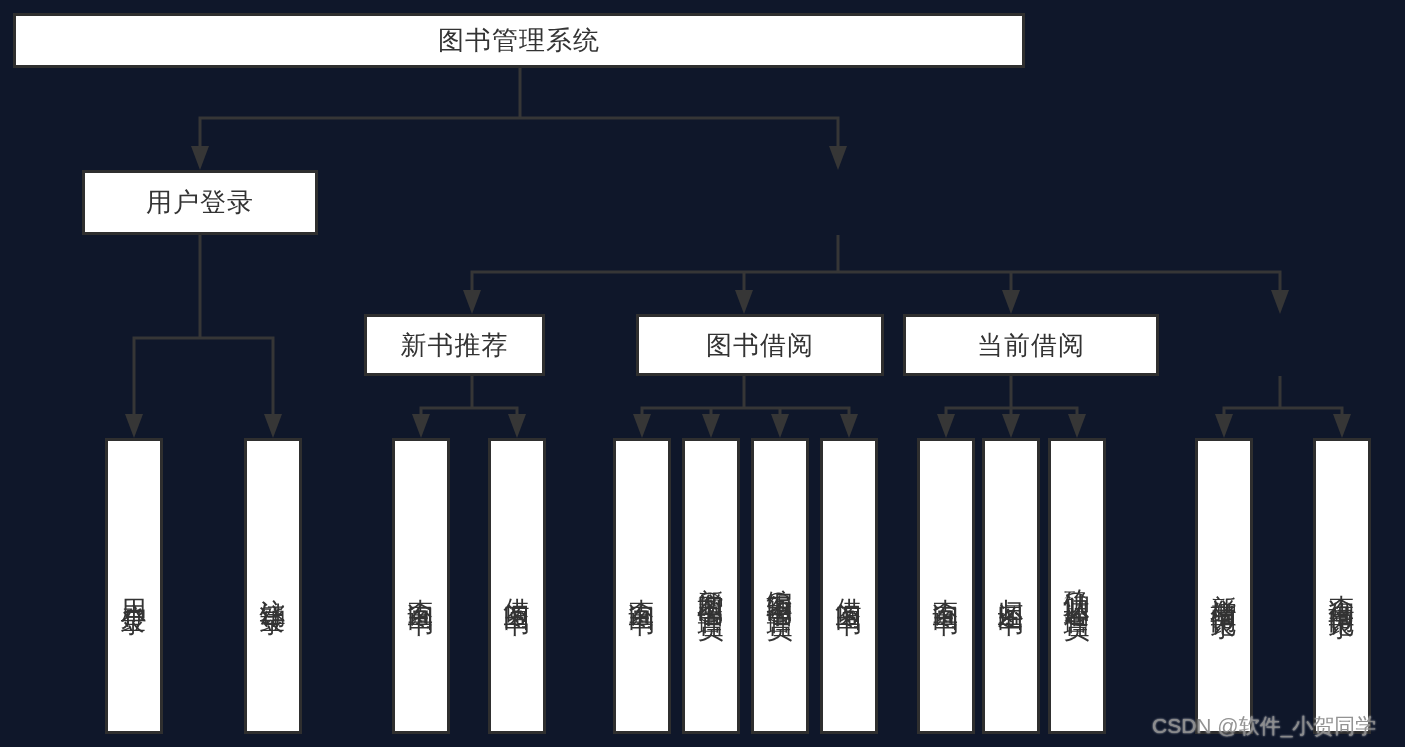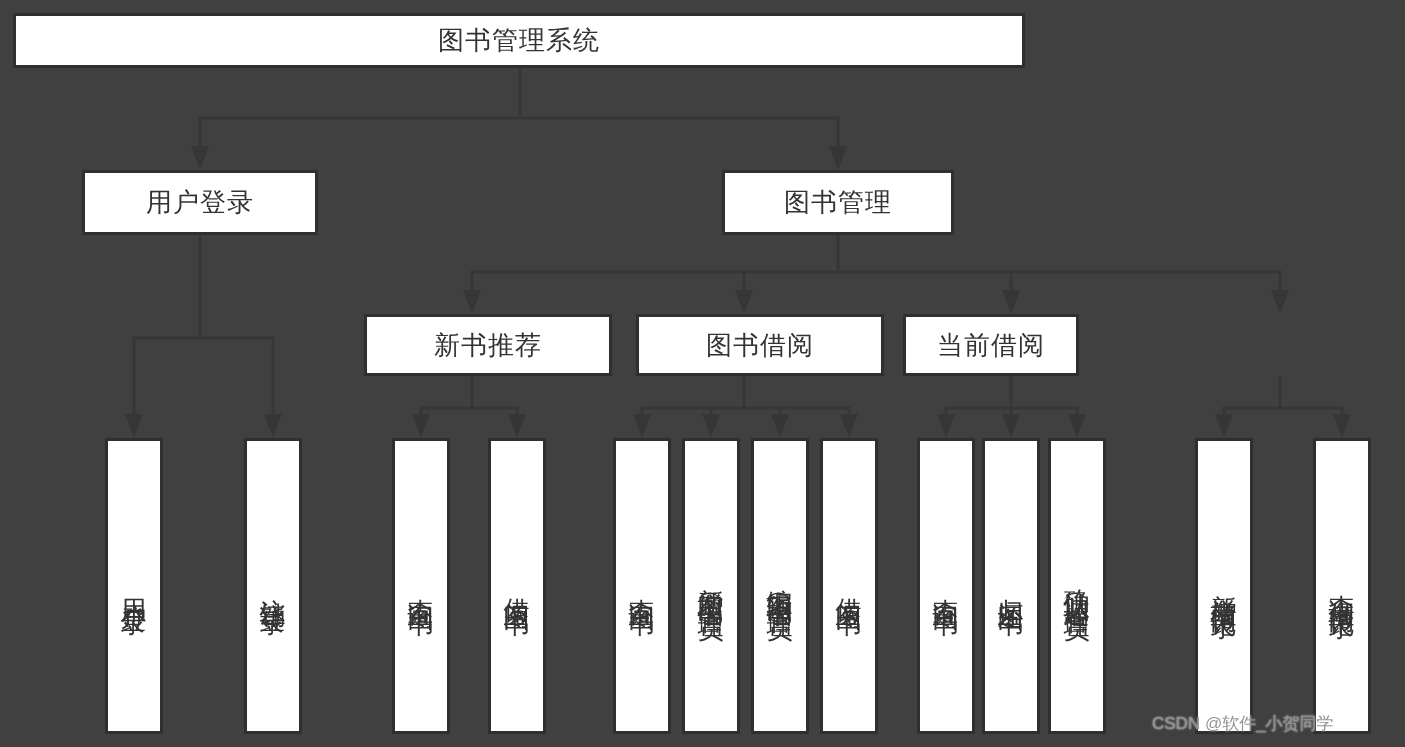--- a/index.html
+++ b/index.html
@@ -1,17 +1,17 @@
 <!DOCTYPE html>
 <html><head>
 <meta charset="utf-8">
 <style>
   html,body{margin:0;padding:0;background:#ffffff;}
   .canvas{
-    position:relative;width:1405px;height:747px;background:#404040;
+    position:relative;width:1405px;height:747px;background:#0f172a;
     font-family:"Liberation Sans",sans-serif;overflow:hidden;
   }
   .connectors{position:absolute;left:0;top:0;width:1405px;height:747px;}
   .connectors path{stroke:#363636;stroke-width:3;fill:none;}
   .connectors polygon{fill:#363636;stroke:none;}
   .hbox{
     position:absolute;background:#ffffff;border:3px solid #2f2f2f;box-sizing:border-box;
     display:flex;align-items:center;justify-content:center;
   }
   .hbox .lbl{font-size:26px;color:#333333;letter-spacing:1px;white-space:nowrap;}
@@ -19,21 +19,21 @@
     position:absolute;top:438px;width:58px;height:296px;background:#ffffff;
     border:3px solid #2f2f2f;box-sizing:border-box;
     display:flex;align-items:center;justify-content:center;
   }
   .vtext{
     writing-mode:vertical-lr;text-orientation:mixed;
     font-size:26px;color:#333333;letter-spacing:4px;line-height:1;white-space:nowrap;
   }
   .watermark{
     position:absolute;left:1152px;top:712px;width:250px;
-    font-size:17px;color:rgba(138,138,138,0.92);white-space:nowrap;z-index:5;
+    font-size:21px;color:rgba(138,138,138,0.92);white-space:nowrap;z-index:5;
     text-shadow:0 0 2px rgba(255,255,255,0.9);
   }
 </style>
 </head>
 <body>
 
 <div class="canvas">
 
   <svg class="connectors" viewBox="0 0 1405 747">
     <g>
@@ -90,31 +90,28 @@
     </g>
   </svg>
 
   <div class="hbox" style="left:13px;top:13px;width:1012px;height:55px">
     <span class="lbl">图书管理系统</span>
   </div>
 
   <div class="hbox" style="left:82px;top:170px;width:236px;height:65px">
     <span class="lbl">用户登录</span>
   </div>
-  <div class="hbox" style="left:722px;top:170px;width:232px;height:65px">
-    <span class="lbl">图书管理</span>
-  </div>
 
-  <div class="hbox" style="left:364px;top:314px;width:248px;height:62px">
+  <div class="hbox" style="left:364px;top:314px;width:181px;height:62px">
     <span class="lbl">新书推荐</span>
   </div>
   <div class="hbox" style="left:636px;top:314px;width:248px;height:62px">
     <span class="lbl">图书借阅</span>
   </div>
-  <div class="hbox" style="left:903px;top:314px;width:176px;height:62px">
+  <div class="hbox" style="left:903px;top:314px;width:256px;height:62px">
     <span class="lbl">当前借阅</span>
   </div>
 
   <div class="vbox" style="left:105px">
     <span class="vtext">用户登录</span>
   </div>
   <div class="vbox" style="left:244px">
     <span class="vtext">注销登录</span>
   </div>
 

